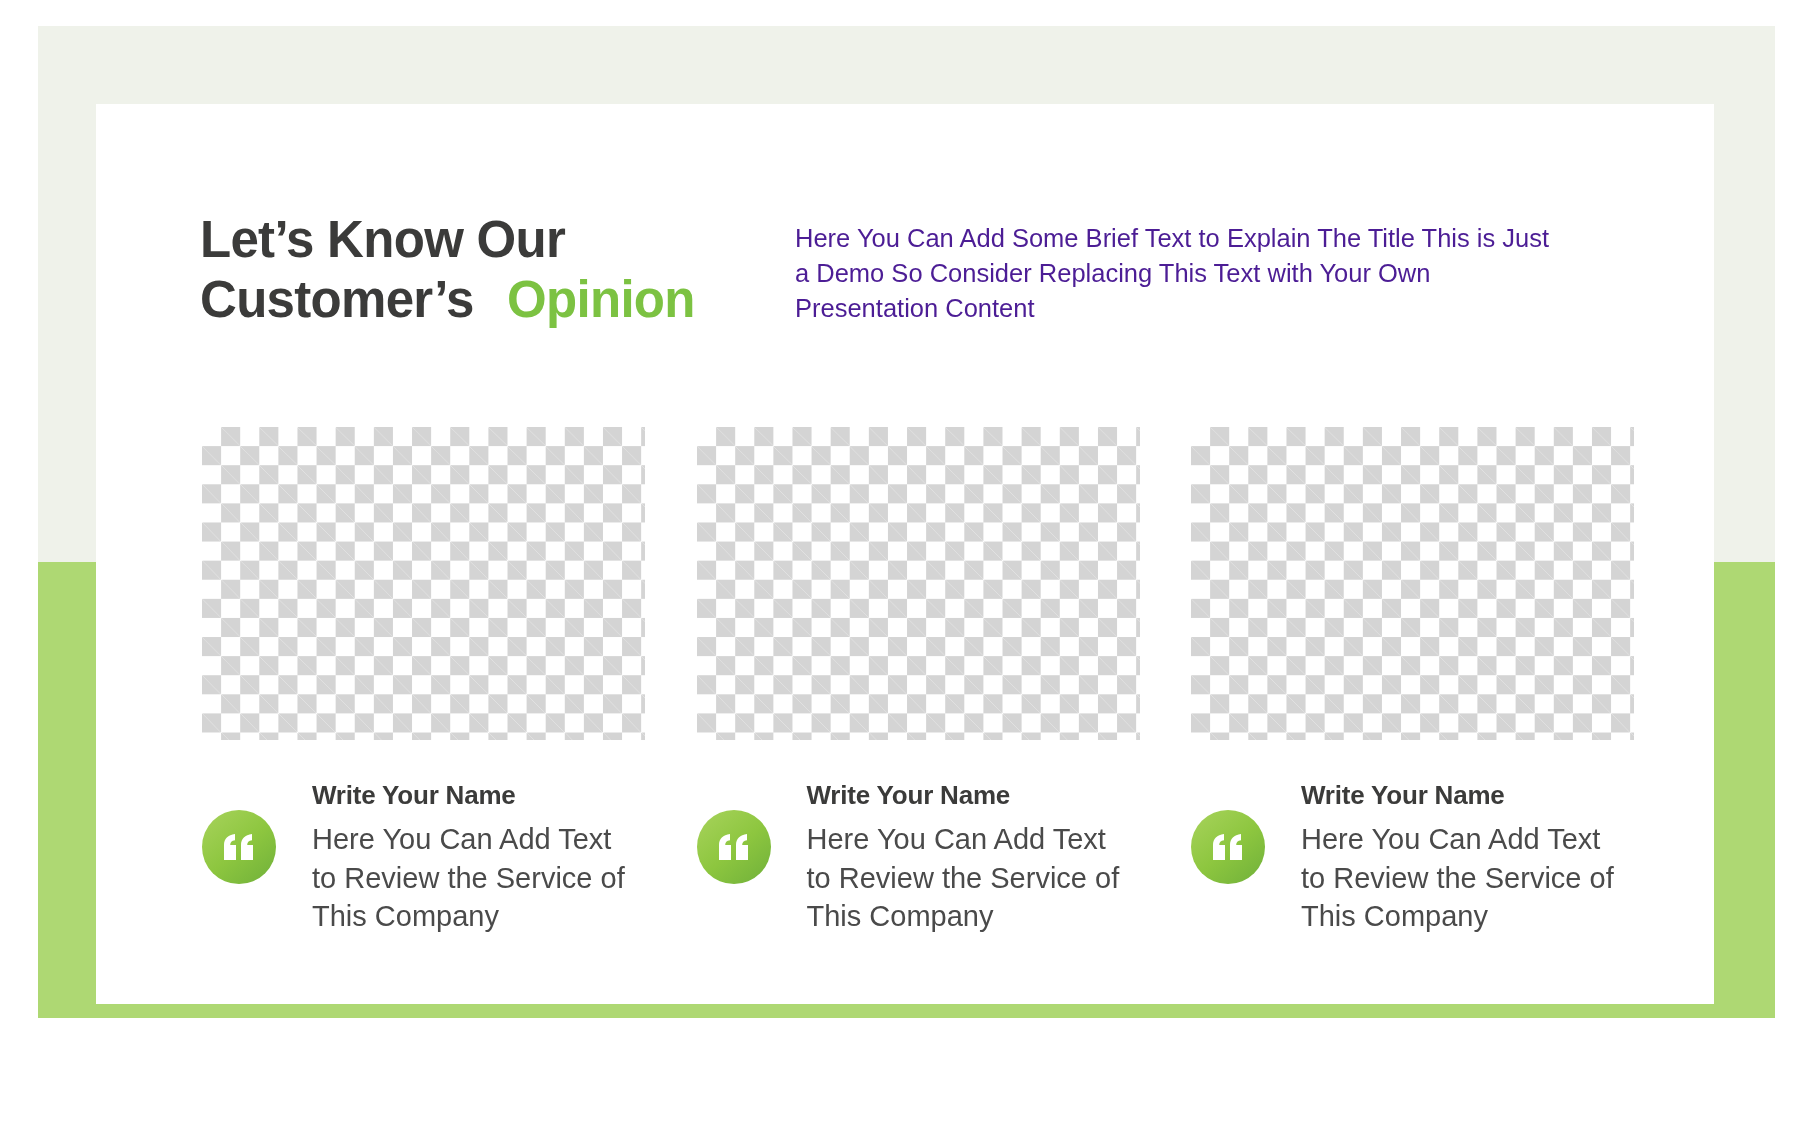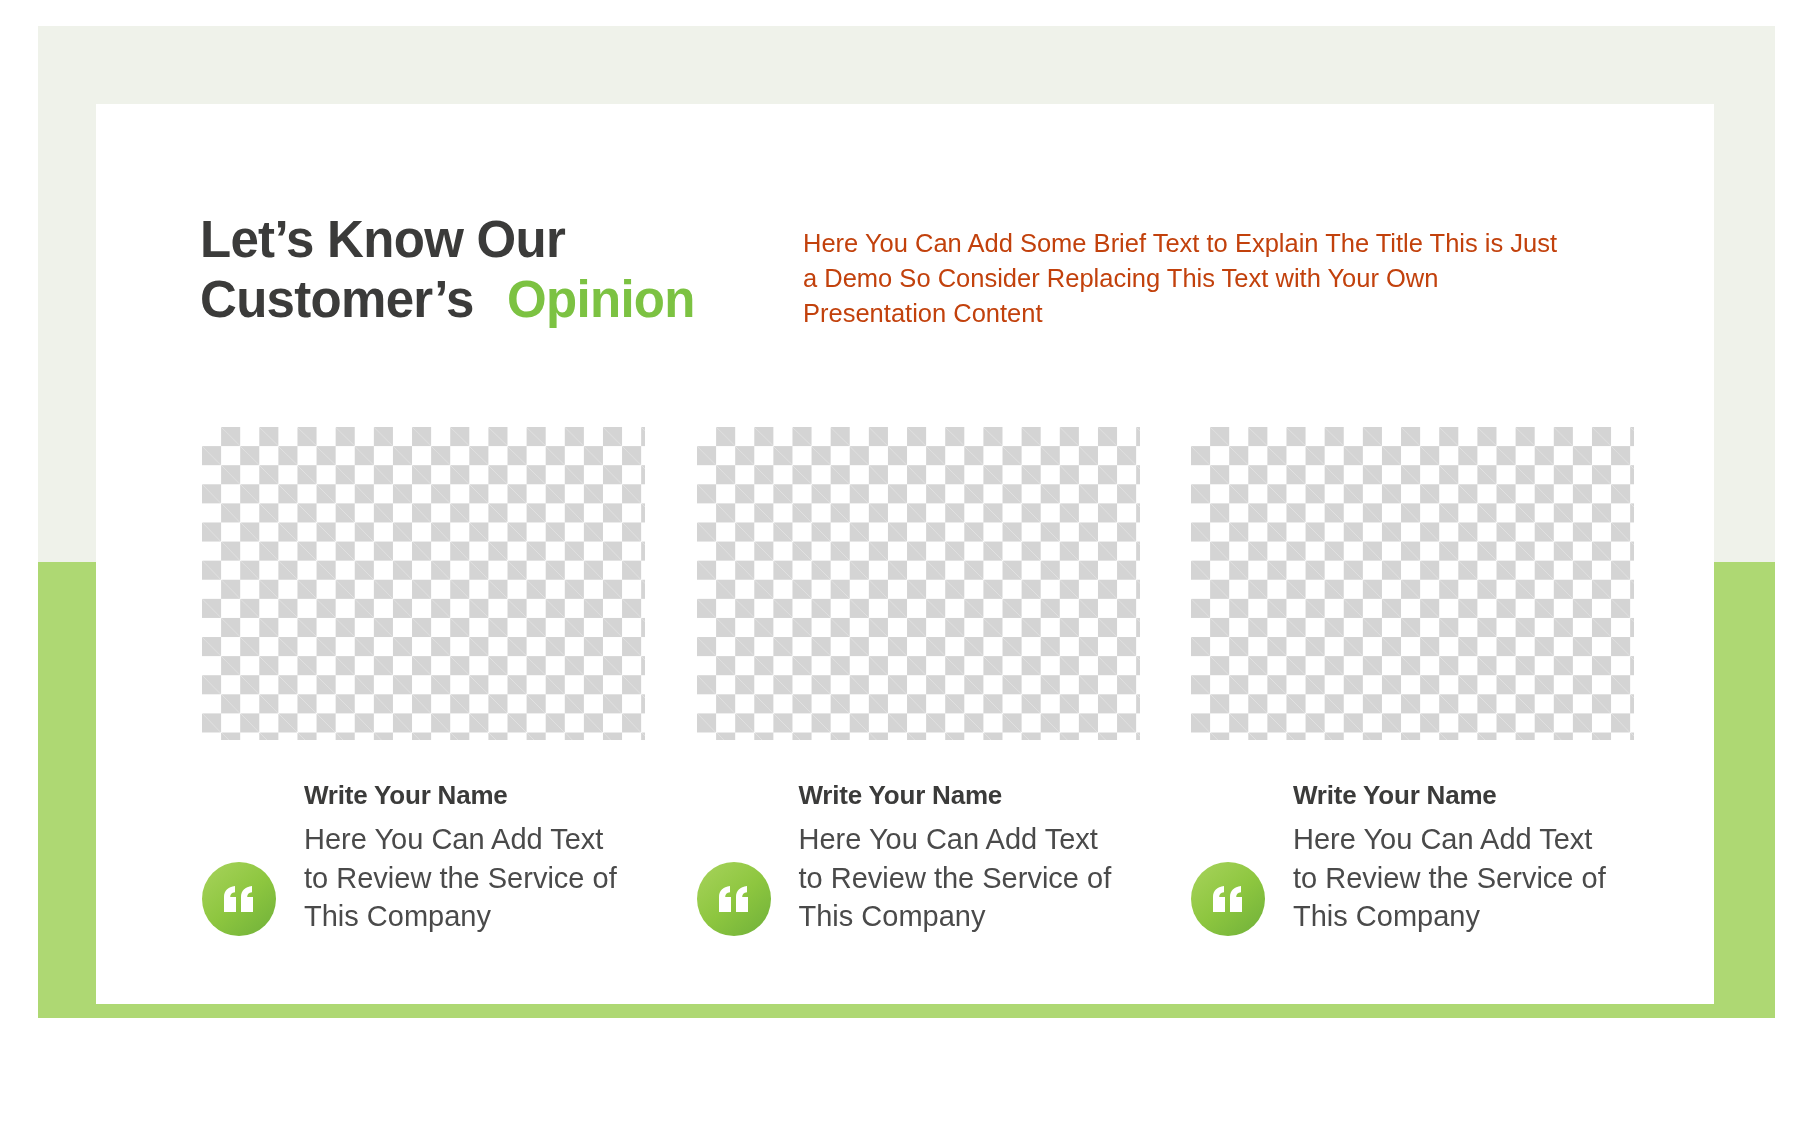--- a/index.html
+++ b/index.html
@@ -45,38 +45,38 @@
     width:1618px; height:900px;
     background:#ffffff;
   }
 
   
   .header {
     position:absolute;
     left:200px; top:210px;
     width:1430px;
     display:flex;
-    align-items:flex-end;
-    gap:8px;
+    align-items:center;
+    gap:0;
   }
   .title-col { width:595px; flex:none; }
   .title {
     font-size:51px;
     font-weight:bold;
     line-height:1.18;
     letter-spacing:-0.7px;
     color:#3b3b3a;
   }
   .title .accent { color:#7cc242;margin-left:20px; }
 
   .intro-col { width:760px; flex:none; padding-top:6px; }
   .intro {
     font-size:25.5px;
     line-height:1.36;
-    color:#c2410c;
+    color:#4c1d95;
     font-weight:400;
   }
 
   
   .thumbs {
     position:absolute;
     left:202px; top:427px;
     width:1432px;
     display:flex;
     justify-content:space-between;
@@ -95,22 +95,22 @@
   .cards {
     position:absolute;
     left:202px; top:780px;
     width:1432px;
     display:flex;
     justify-content:space-between;
   }
   .testimonial {
     width:443px;
     display:flex;
-    align-items:flex-end;
-    gap:0;
+    align-items:flex-start;
+    gap:8px;
   }
   .quote-badge {
     width:74px; height:74px;
     border-radius:50%;
     background:linear-gradient(140deg,#a8d35c 0%,#8dc63f 52%,#6fb03a 100%);
     flex:none;
     margin-top:30px;
     display:flex;
     align-items:center;
     justify-content:center;

